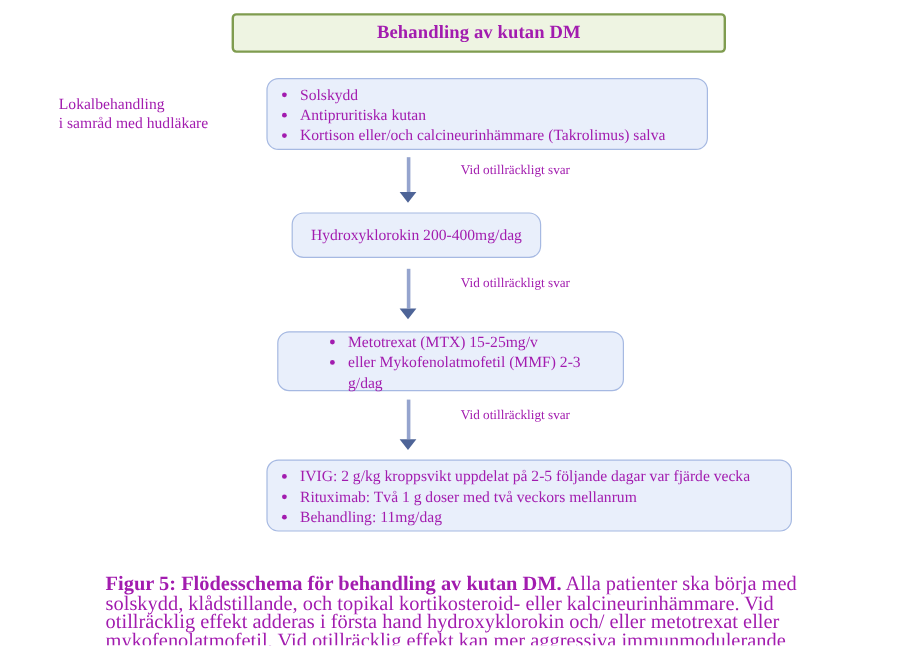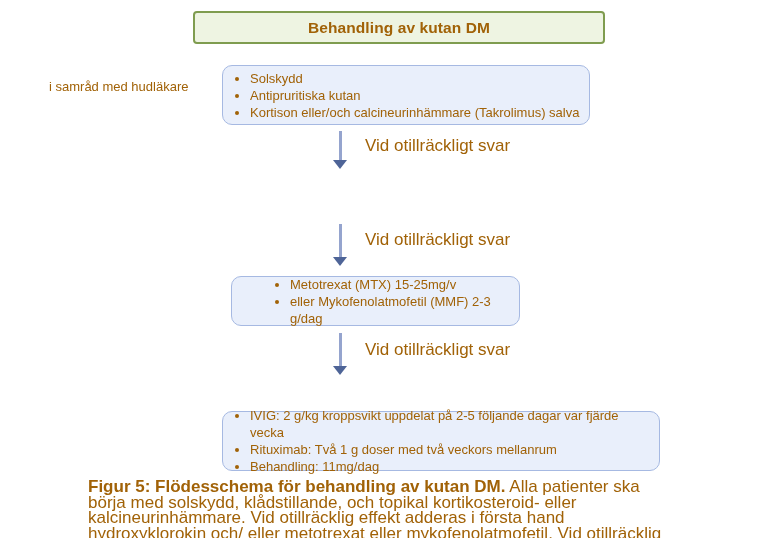--- a/index.html
+++ b/index.html
@@ -1,18 +1,18 @@
 <!DOCTYPE html>
 <html><head>
 <meta charset="utf-8">
 <style>
   html,body{margin:0;padding:0;background:#ffffff;}
   .canvas{
     position:relative;width:768px;height:538px;background:#ffffff;
-    font-family:Liberation Sans, sans-serif;color:#a16207;overflow:hidden;
+    font-family:Liberation Serif, serif;color:#a21caf;overflow:hidden;
   }
   .title-box{
     position:absolute;left:193px;top:11px;width:412px;height:33px;
     background:#eef4e2;border:2px solid #7f9c4f;border-radius:4px;
     box-sizing:border-box;display:flex;align-items:center;justify-content:center;
   }
   .title-box span{font-weight:bold;font-size:15.5px;letter-spacing:.1px;}
   .side-label{
     position:absolute;left:49px;top:79px;font-size:13px;line-height:16px;
   }
@@ -20,67 +20,71 @@
     position:absolute;background:#e9effb;border:1.5px solid #a6b9e2;border-radius:10px;
     box-sizing:border-box;display:flex;align-items:center;
   }
   .node ul{margin:0;padding:0 8px 0 27px;list-style:disc;}
   .node li{font-size:13px;line-height:17px;}
   .node.single{justify-content:center;}
   .node.single span{font-size:13px;}
   .box1{left:222px;top:65px;width:368px;height:60px;align-items:center;}
   .box2{left:243px;top:177px;width:208px;height:38px;}
   .box3{left:231px;top:276px;width:289px;height:50px;padding-left:31px;}
-  .box4{left:222px;top:383px;width:438px;height:60px;margin-top:28px;}
+  .box4{left:222px;top:383px;width:438px;height:60px;}
   .arrow{position:absolute;left:333px;width:14px;display:flex;flex-direction:column;align-items:center;}
   .arrow .shaft{width:3px;background:#95a4ce;flex:1;}
   .arrow .head{
     width:0;height:0;border-left:7px solid transparent;border-right:7px solid transparent;
     border-top:9px solid #4e6497;
   }
   .arrow1{top:131px;height:38px;}
   .arrow2{top:224px;height:42px;}
   .arrow3{top:333px;height:42px;}
-  .arrow-label{position:absolute;left:365px;font-size:17px;white-space:nowrap;}
+  .arrow-label{position:absolute;left:384px;font-size:11px;white-space:nowrap;}
   .alabel1{top:136px;}
   .alabel2{top:230px;}
   .alabel3{top:340px;}
   .caption{
     position:absolute;left:88px;top:462px;width:594px;
     font-size:17px;line-height:15.5px;
   }
   .caption b{font-weight:bold;}
 </style>
 </head>
 <body>
 
 <div class="canvas">
 
   <div class="title-box">
     <span>Behandling av kutan DM</span>
   </div>
 
   <div class="side-label">
+    <div>Lokalbehandling</div>
     <div>i samråd med hudläkare</div>
   </div>
 
   <div class="node box1">
     <ul>
       <li>Solskydd</li>
       <li>Antipruritiska kutan</li>
       <li>Kortison eller/och calcineurinhämmare (Takrolimus) salva</li>
     </ul>
   </div>
 
   <div class="arrow arrow1">
     <div class="shaft"></div>
     <div class="head"></div>
   </div>
   <div class="arrow-label alabel1">Vid otillräckligt svar</div>
 
+  <div class="node single box2">
+    <span>Hydroxyklorokin 200-400mg/dag</span>
+  </div>
 
   <div class="arrow arrow2">
     <div class="shaft"></div>
     <div class="head"></div>
   </div>
   <div class="arrow-label alabel2">Vid otillräckligt svar</div>
 
   <div class="node box3">
     <ul>
       <li>Metotrexat (MTX) 15-25mg/v</li>

